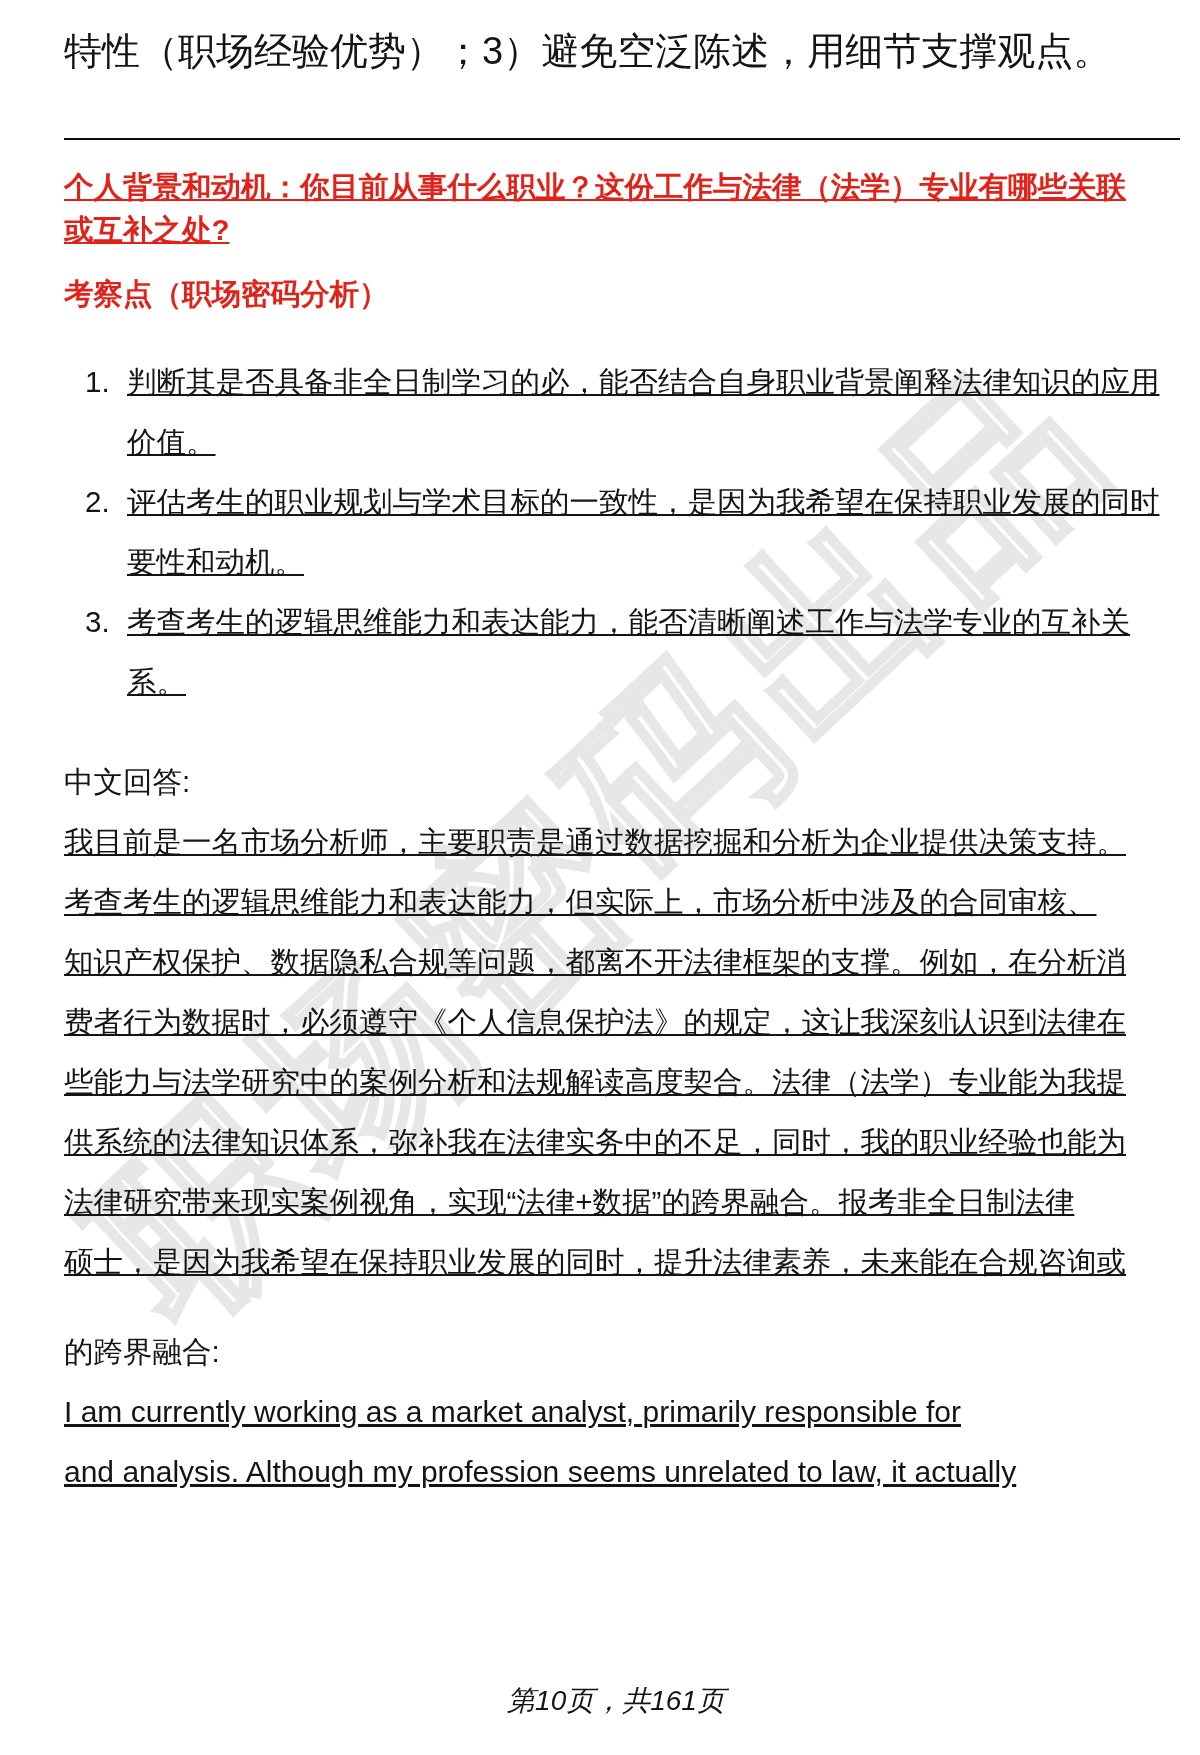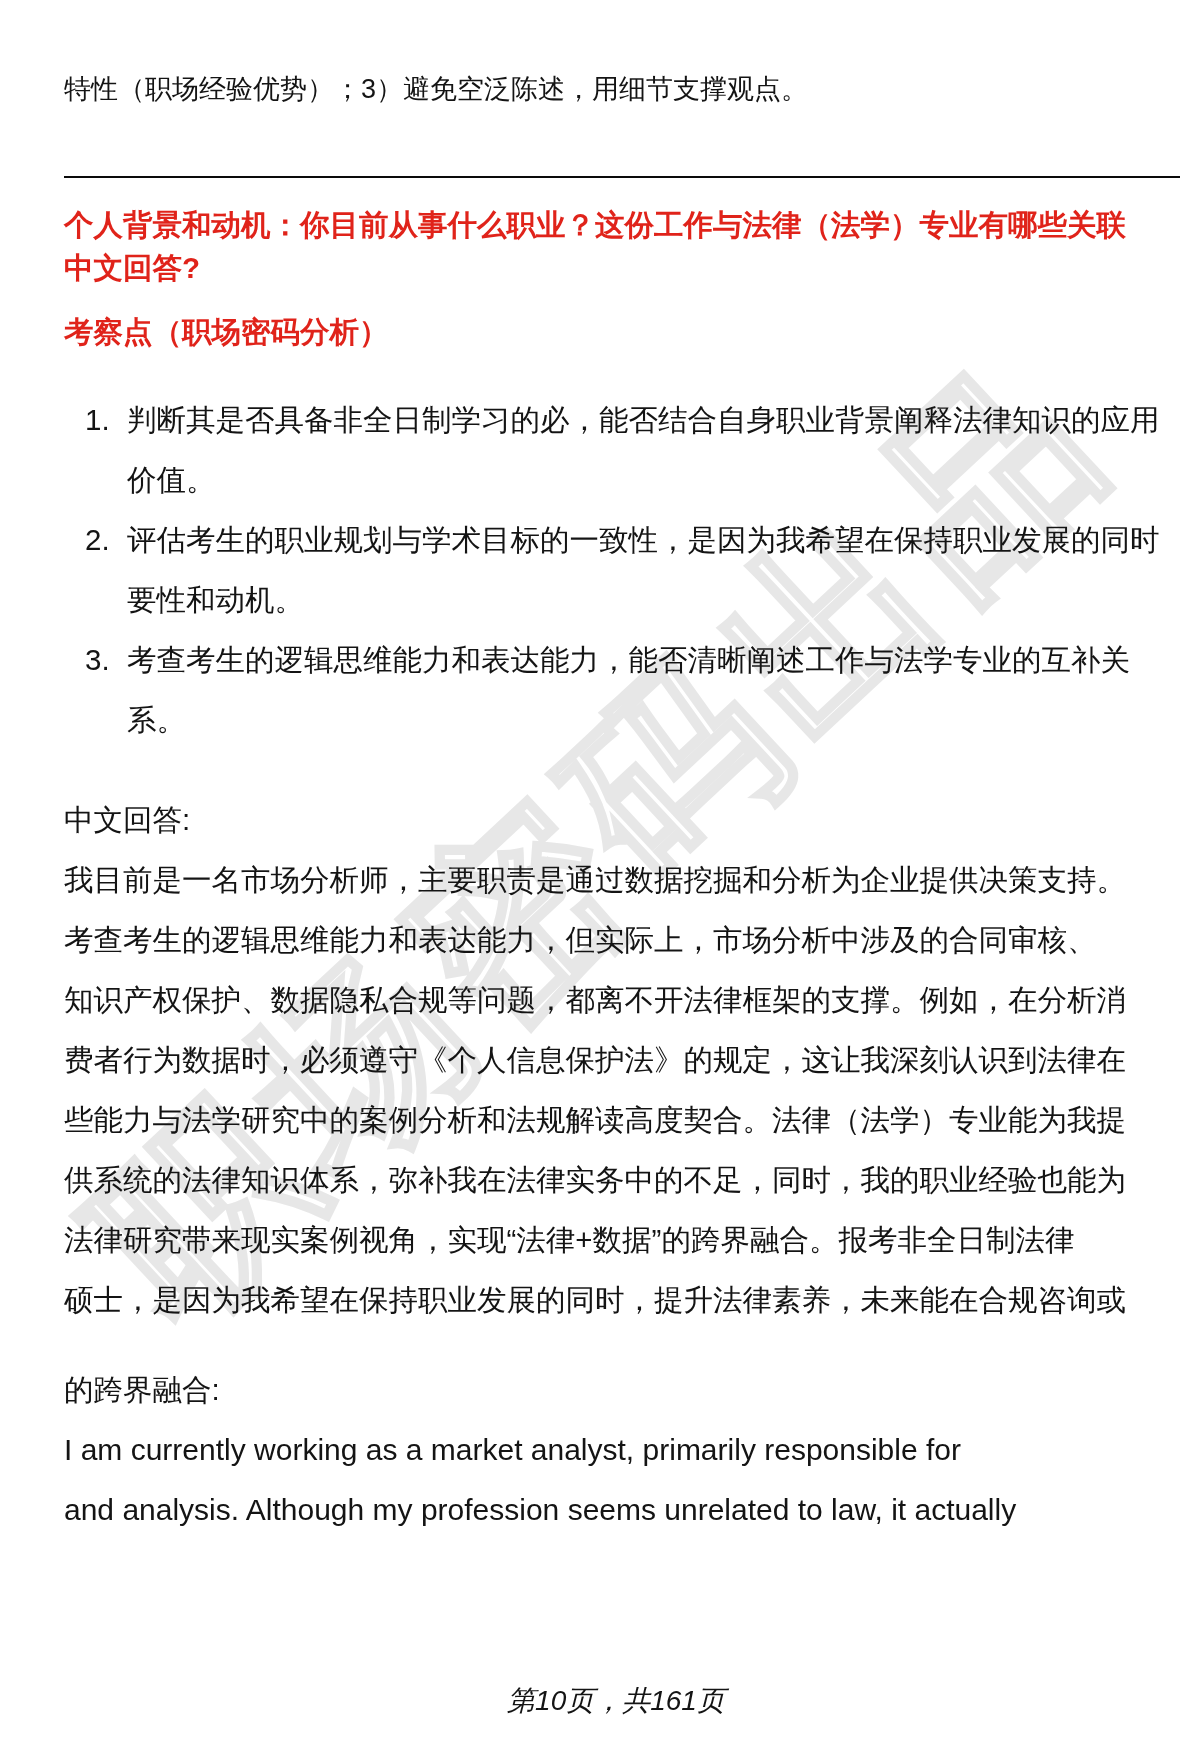--- a/index.html
+++ b/index.html
@@ -28,22 +28,22 @@
     -webkit-text-stroke: 4px #e7e7e7;
     z-index: 0;
     user-select: none;
   }
   .content {
     position: relative;
     z-index: 1;
     padding: 0 64px;
   }
   .intro {
-    padding-top: 68px;
-    font-size: 27px;
+    padding-top: 30px;
+    font-size: 38px;
     line-height: 42px;
     white-space: nowrap;
   }
   .divider {
     border: none;
     border-top: 2.5px solid #0a0a0a;
     margin: 66px -44px 0 0;
   }
   .q-title {
     margin-top: 25px;
@@ -66,21 +66,21 @@
     padding-left: 21px;
     font-size: 29.5px;
   }
   .point { display: flex; align-items: flex-start; }
   .point .num {
     flex: none;
     width: 42px;
     line-height: 60px;
   }
   .point .plines { flex: 1; min-width: 0; }
-  .tline { line-height: 60px; white-space: nowrap; }
+  .tline { line-height: 60px; white-space: nowrap; text-decoration: underline; }
   .answer-label {
     margin-top: 40px;
     font-size: 29.5px;
     line-height: 60px;
     white-space: nowrap;
   }
   .answer-label.en-label { margin-top: 30px; }
   .para { font-size: 29.5px; }
   .para.en { font-size: 30px; }
   .footer {
@@ -104,21 +104,21 @@
   <div class="watermark">职场密码出品</div>
 
   <div class="content">
 
     <p class="intro">特性（职场经验优势）；3）避免空泛陈述，用细节支撑观点。</p>
 
     <hr class="divider">
 
     <div class="q-title">
         <div class="tline">个人背景和动机：你目前从事什么职业？这份工作与法律（法学）专业有哪些关联</div>
-        <div class="tline">中文回答?</div>
+        <div class="tline">或互补之处?</div>
       </div>
 
     <div class="exam-point">考察点（职场密码分析）</div>
 
     <ol class="points">
       <li class="point">
         <span class="num">1.</span>
         <div class="plines">
             <div class="tline">判断其是否具备非全日制学习的必，能否结合自身职业背景阐释法律知识的应用</div>
             <div class="tline">价值。</div>

